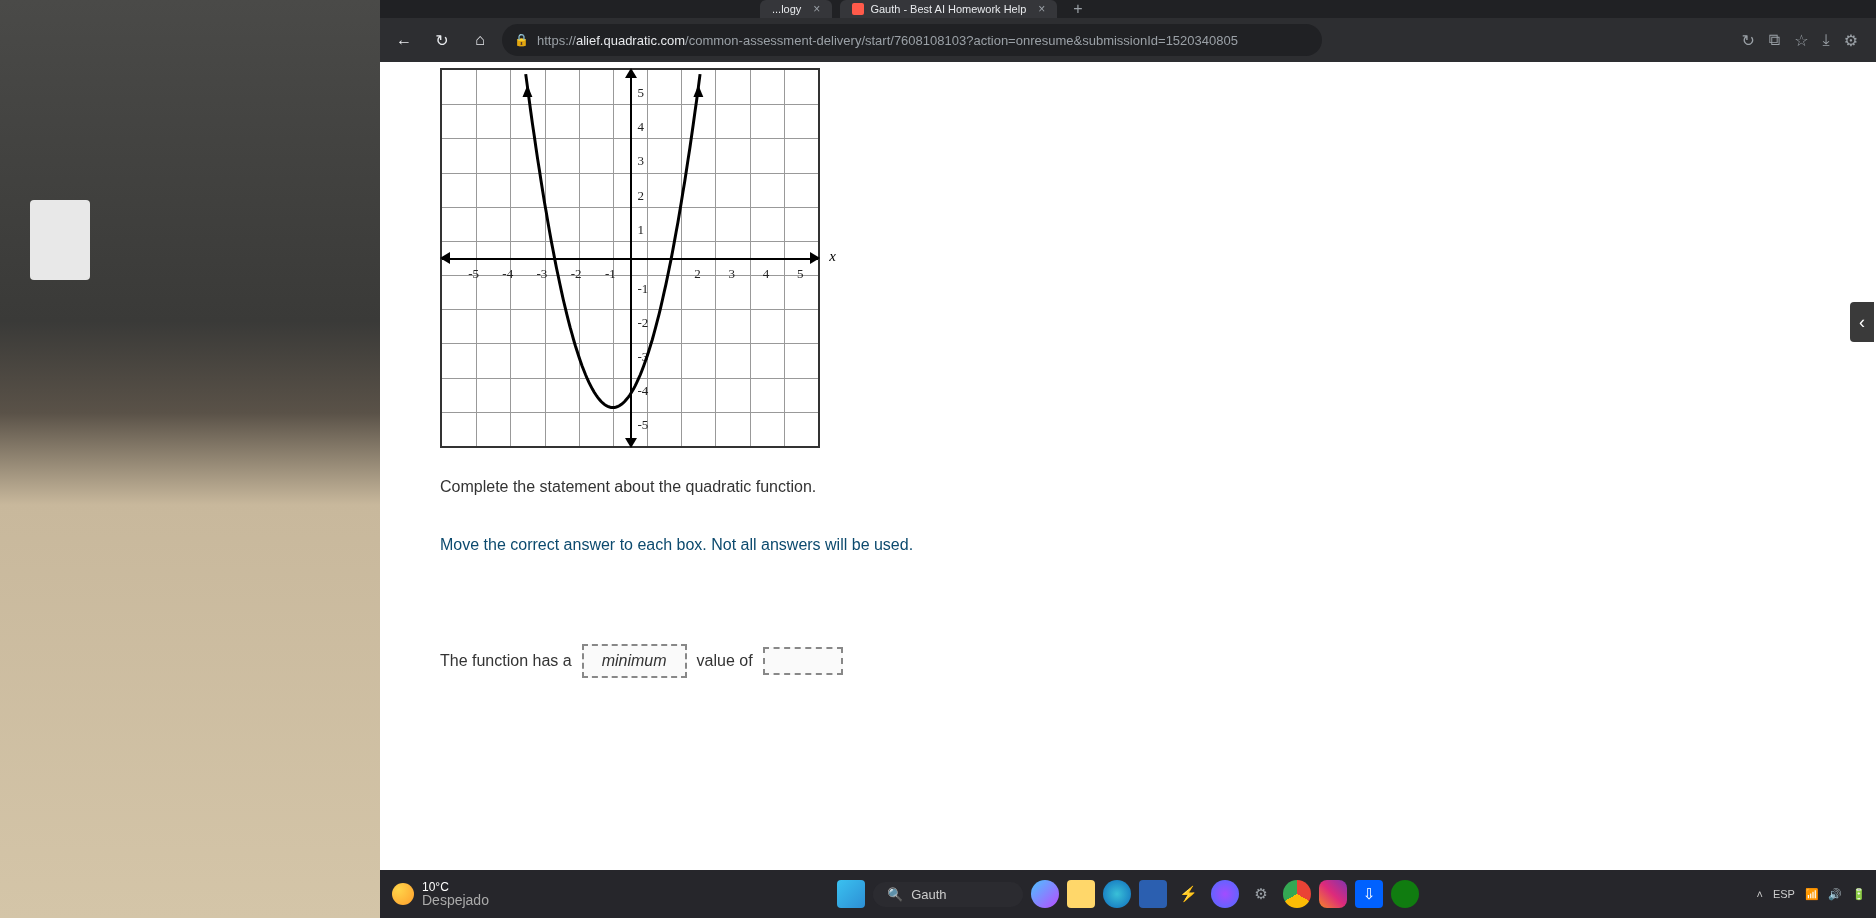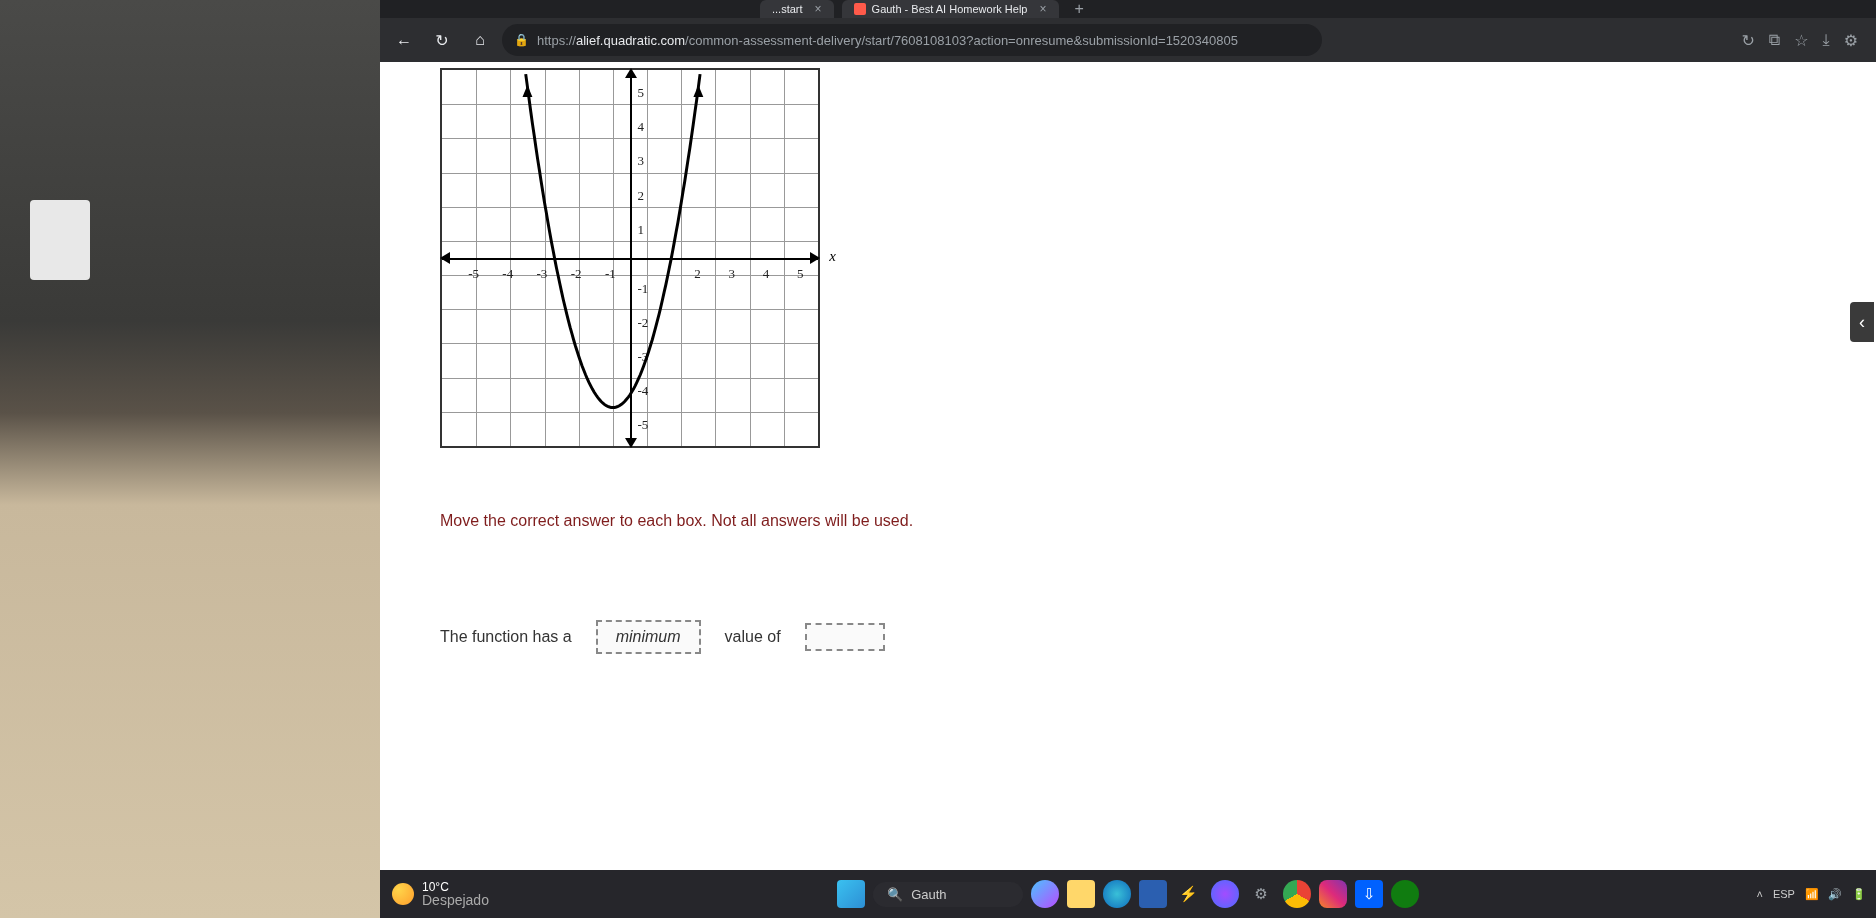--- a/index.html
+++ b/index.html
@@ -142,31 +142,31 @@
     position: absolute;
     left: 0; top: 0;
     width: 100%; height: 100%;
   }
   .question-text {
     margin-top: 30px;
     font-size: 16px;
     color: #333;
   }
   .instruction-text {
-    margin-top: 64px;
+    margin-top: 40px;
     font-size: 16px;
-    color: #7f1d1d;
+    color: #0c4a6e;
   }
   .answer-row {
     margin-top: 90px;
     font-size: 16px;
     color: #333;
     display: flex;
     align-items: center;
-    gap: 24px;
+    gap: 10px;
   }
   .drop-box {
     border: 2px dashed #888;
     padding: 6px 18px;
     min-width: 80px;
     min-height: 28px;
     display: inline-flex;
     align-items: center;
     justify-content: center;
     background: #fafafa;
@@ -259,21 +259,21 @@
 </style>
 </head>
 <body>
 
 <div class="photo-bg"></div>
 
 <div class="browser-window">
 
   <div class="tab-bar">
     <div class="tab">
-      <span>...start</span>
+      <span>...logy</span>
       <span class="close-x">×</span>
     </div>
     <div class="tab">
       <span style="width:12px;height:12px;background:#ff5a4a;border-radius:2px;display:inline-block;"></span>
       <span>Gauth - Best AI Homework Help</span>
       <span class="close-x">×</span>
     </div>
     <div class="tab-plus">+</div>
   </div>
 
@@ -353,20 +353,21 @@
 
         <span class="axis-label-x" style="right:-18px;top:calc(50% - 10px)">x</span>
 
         <svg class="parabola" viewBox="0 0 380 380" preserveAspectRatio="none">
             <path d="M 84.6 4.2 L 86.4 17.3 L 88.1 30.1 L 89.8 42.7 L 91.5 55.0 L 93.3 67.0 L 95.0 78.8 L 96.7 90.3 L 98.5 101.6 L 100.2 112.6 L 101.9 123.4 L 103.6 133.9 L 105.4 144.1 L 107.1 154.1 L 108.8 163.8 L 110.5 173.2 L 112.3 182.4 L 114.0 191.4 L 115.7 200.1 L 117.5 208.5 L 119.2 216.6 L 120.9 224.5 L 122.6 232.2 L 124.4 239.6 L 126.1 246.7 L 127.8 253.6 L 129.5 260.2 L 131.3 266.5 L 133.0 272.6 L 134.7 278.4 L 136.5 284.0 L 138.2 289.3 L 139.9 294.4 L 141.6 299.2 L 143.4 303.7 L 145.1 308.0 L 146.8 312.0 L 148.5 315.7 L 150.3 319.2 L 152.0 322.5 L 153.7 325.5 L 155.5 328.2 L 157.2 330.6 L 158.9 332.8 L 160.6 334.8 L 162.4 336.5 L 164.1 337.9 L 165.8 339.1 L 167.5 340.0 L 169.3 340.6 L 171.0 341.0 L 172.7 341.1 L 174.5 341.0 L 176.2 340.6 L 177.9 340.0 L 179.6 339.1 L 181.4 337.9 L 183.1 336.5 L 184.8 334.8 L 186.5 332.8 L 188.3 330.6 L 190.0 328.2 L 191.7 325.5 L 193.5 322.5 L 195.2 319.2 L 196.9 315.7 L 198.6 312.0 L 200.4 308.0 L 202.1 303.7 L 203.8 299.2 L 205.5 294.4 L 207.3 289.3 L 209.0 284.0 L 210.7 278.4 L 212.5 272.6 L 214.2 266.5 L 215.9 260.2 L 217.6 253.6 L 219.4 246.7 L 221.1 239.6 L 222.8 232.2 L 224.5 224.5 L 226.3 216.6 L 228.0 208.5 L 229.7 200.1 L 231.5 191.4 L 233.2 182.4 L 234.9 173.2 L 236.6 163.8 L 238.4 154.1 L 240.1 144.1 L 241.8 133.9 L 243.5 123.4 L 245.3 112.6 L 247.0 101.6 L 248.7 90.3 L 250.5 78.8 L 252.2 67.0 L 253.9 55.0 L 255.6 42.7 L 257.4 30.1 L 259.1 17.3 L 260.8 4.2                                                                     " fill="none" stroke="#000" stroke-width="3"></path>
             <polygon points="81.36363636363636,27.272727272727252 91.36363636363636,27.272727272727252 86.36363636363636,15.272727272727252" fill="#000"></polygon>
             <polygon points="254.09090909090907,27.272727272727252 264.09090909090907,27.272727272727252 259.09090909090907,15.272727272727252" fill="#000"></polygon>
           </svg>
       </div>
 
+      <p class="question-text">Complete the statement about the quadratic function.</p>
       <p class="instruction-text">Move the correct answer to each box. Not all answers will be used.</p>
 
       <div class="answer-row">
         <span>The function has a</span>
         <span class="drop-box">minimum</span>
         <span>value of</span>
         <span class="drop-box"></span>
       </div>
 
     </div>

